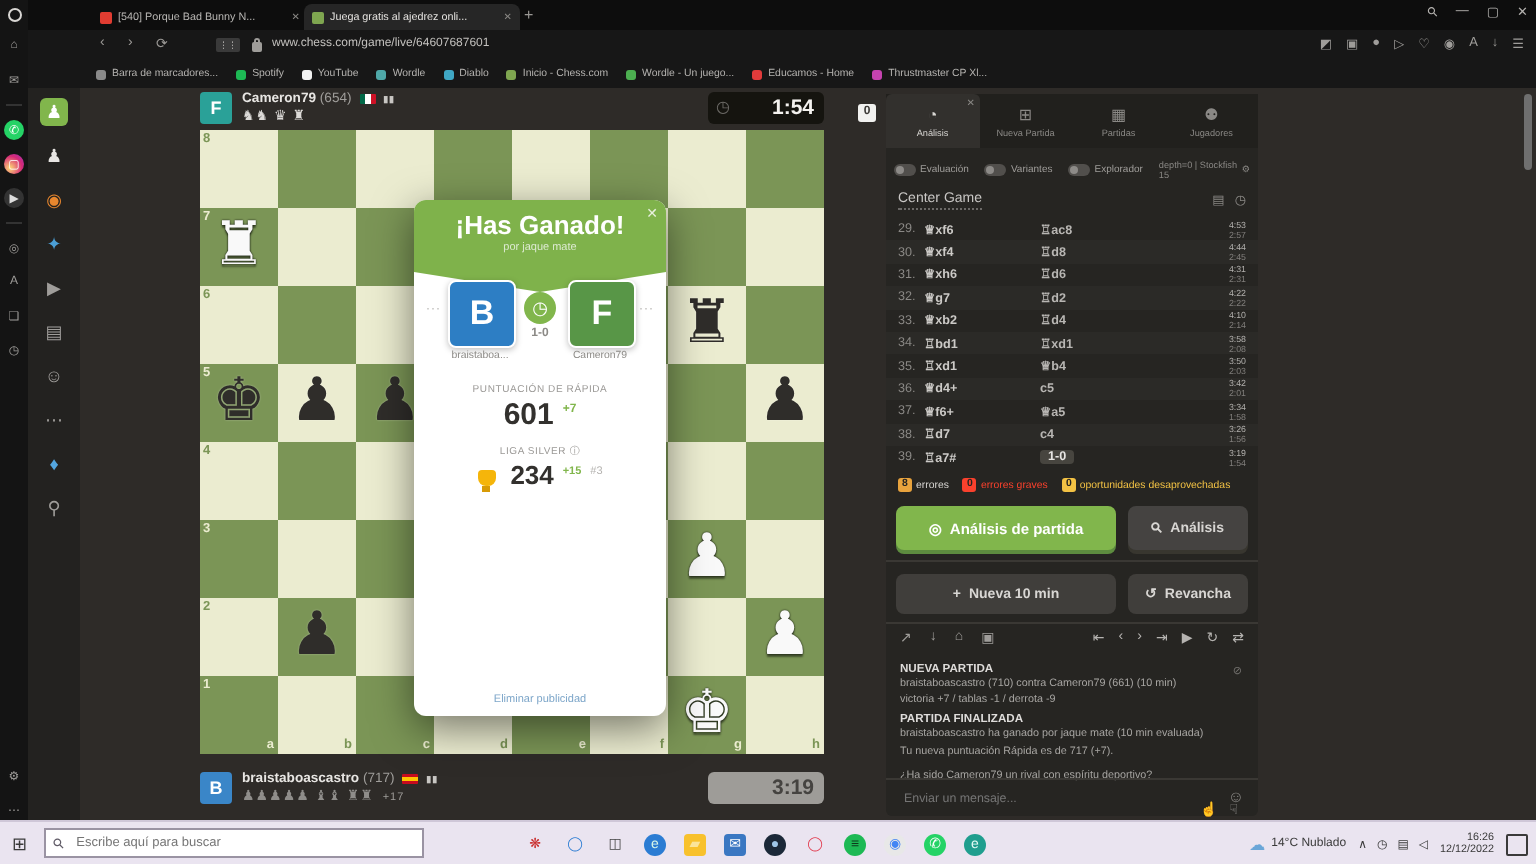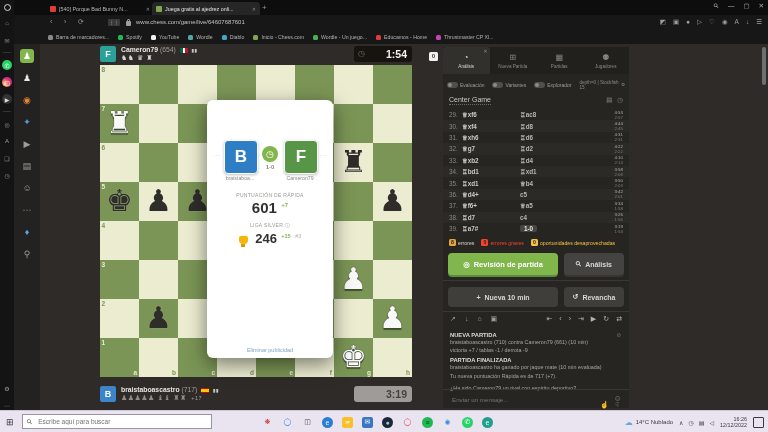--- a/index.html
+++ b/index.html
@@ -429,40 +429,45 @@
     <div class="captured cap-b">
       <span>♟♟♟♟♟ ♝♝ ♜♜</span>
       <span class="adv">+17</span>
     </div>
     <div class="clockbox clock-idle">
       <span>3:19</span>
     </div>
   </div>
 
   <div class="abs" id="modal">
+    <div id="modalhead">
+      <div id="modaltitle">¡Has Ganado!</div>
+      <div id="modalsub">por jaque mate</div>
+      <span id="modalclose">✕</span>
+    </div>
     <span class="vdots" style="left:6px;">···</span>
     <div class="vtile" id="tileW">B</div>
     <div id="vsclock">◷</div>
     <div class="vtile" id="tileB">F</div>
     <span class="vdots" style="right:6px;">···</span>
     <div id="vscore">1-0</div>
     <div class="vname" style="left:13px;">braistaboa...</div>
     <div class="vname" style="left:73px;">Cameron79</div>
     <div class="mcap" id="ratlabel">PUNTUACIÓN DE RÁPIDA</div>
     <div id="ratrow">
       <span id="ratval">601</span>
       <span id="ratdelta">+7</span>
     </div>
     <div class="mcap" id="leaguelabel">
       <span>LIGA SILVER</span>
       <span>ⓘ</span>
     </div>
     <div id="leaguerow">
       <span class="trophy"></span>
-      <span id="leagueval">246</span>
+      <span id="leagueval">234</span>
       <span id="leaguedelta">+15</span>
       <span id="leaguerank">#3</span>
     </div>
     <div id="removeads">Eliminar publicidad</div>
   </div>
 
   <div class="abs" id="panel">
     <div id="ptabs">
       <div class="ptab active">
         <span class="ic">◔</span>
@@ -615,21 +620,21 @@
           <span class="bcount" style="background: rgb(250, 65, 45);">0</span>
           <span class="blabel" style="color: rgb(250, 65, 45);">errores graves</span>
         </span>
         <span class="badge">
           <span class="bcount" style="background: rgb(243, 194, 68);">0</span>
           <span class="blabel" style="color: rgb(243, 194, 68);">oportunidades desaprovechadas</span>
         </span>
       </div>
     <div id="reviewbtn">
       <span>◎</span>
-      <span>Revisión de partida</span>
+      <span>Análisis de partida</span>
     </div>
     <div id="analysisbtn">
       <span style="transform:rotate(-45deg);">⚲</span>
       <span>Análisis</span>
     </div>
     <div class="pdiv" style="top:233px;"></div>
     <div id="newbtn">
       <span>+</span>
       <span>Nueva 10 min</span>
     </div>

